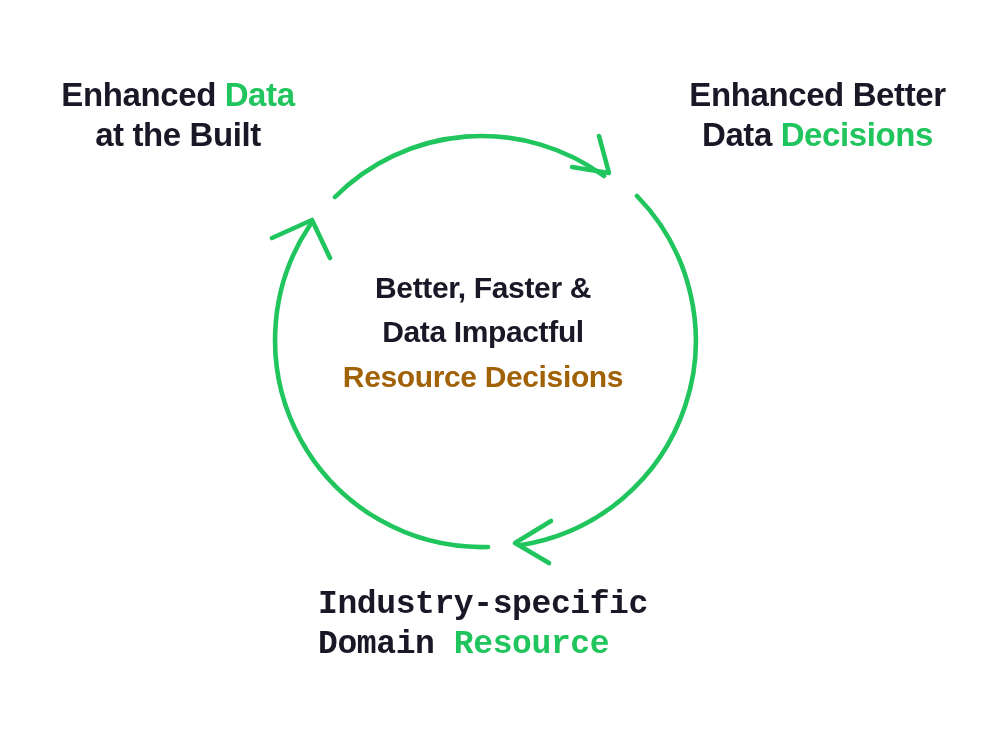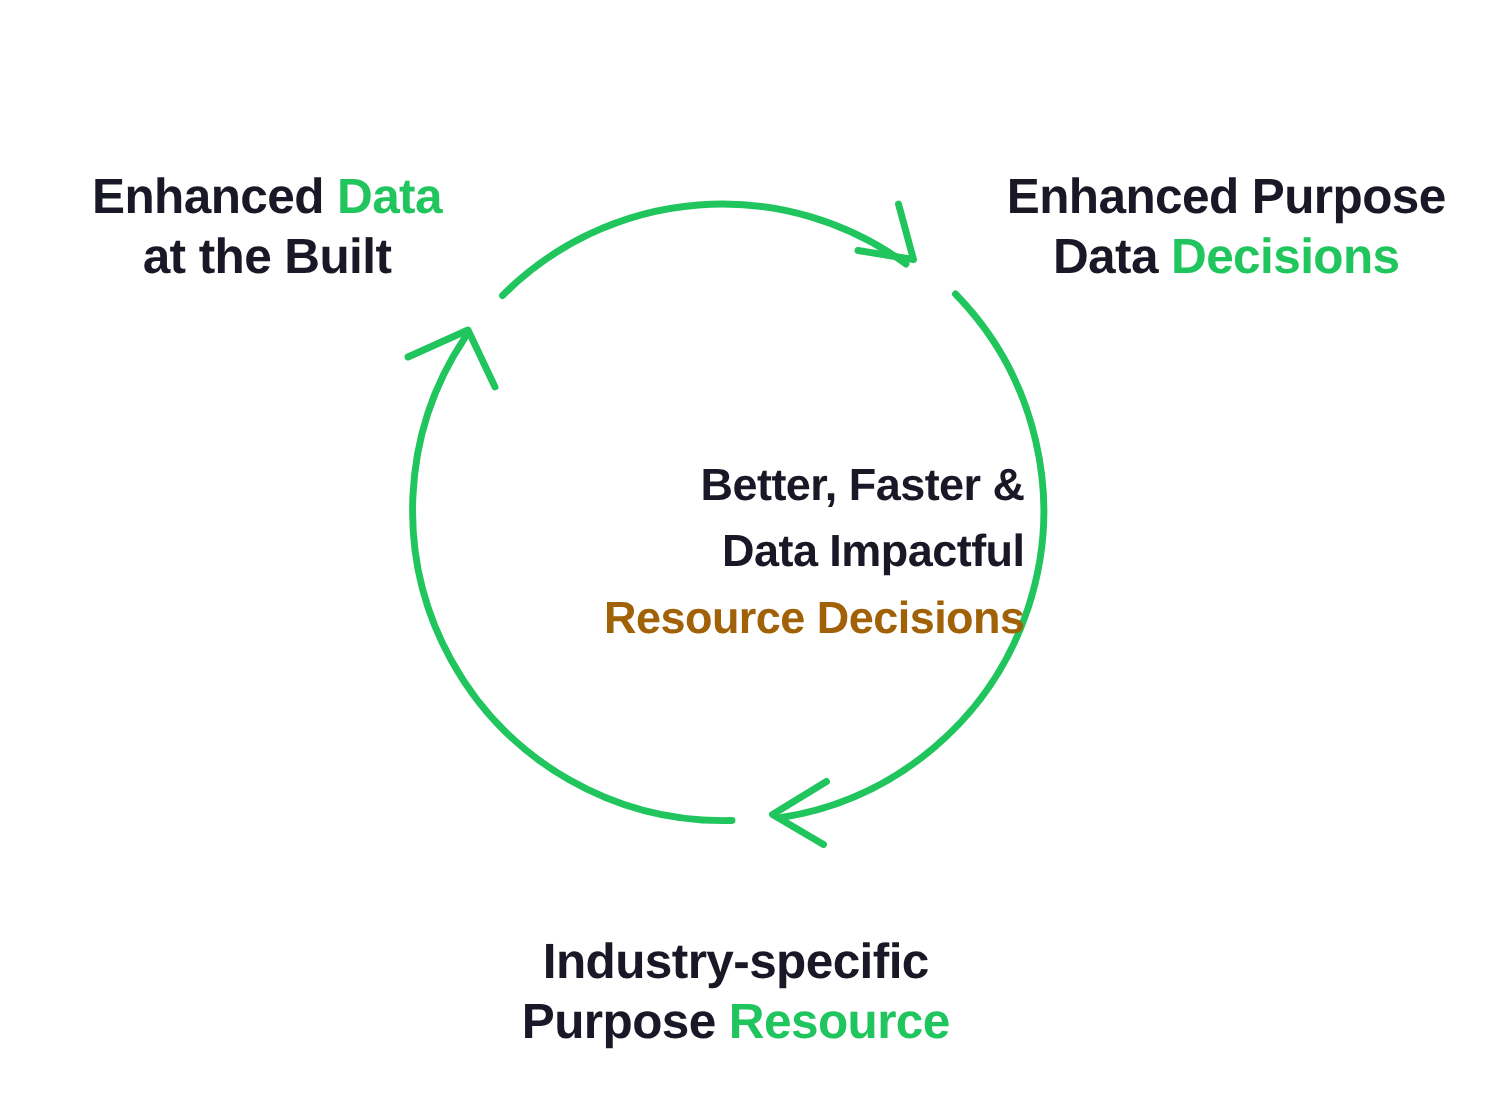--- a/index.html
+++ b/index.html
@@ -26,21 +26,20 @@
     width: 1000px;
     height: 730px;
   }
   .label {
     position: absolute;
     font-weight: 700;
     line-height: 1.20;
     letter-spacing: -0.012em;
     color: #181826;
     white-space: nowrap;
-    margin-top: 36px;
   }
   .label .hl { color: #21c55d; }
 
   
   #label-data {
     left: 28px;
     top: 75px;
     width: 300px;
     font-size: 33px;
     text-align: center;
@@ -50,31 +49,32 @@
     top: 75px;
     width: 325px;
     font-size: 33px;
     text-align: center;
   }
   #label-expertise {
     left: 318px;
     top: 585px;
     width: 345px;
     font-size: 33px;
-    text-align: center;
+    text-align: left;
+    font-family: Liberation Mono, monospace;
   }
 
   
   #label-center {
     left: 283px;
     top: 266px;
     width: 400px;
     font-size: 30px;
     line-height: 1.48;
-    text-align: right;
+    text-align: center;
   }
   #label-center .line-green { color: #a16207; }
 </style>
 </head>
 <body>
 
 <div id="canvas">
 
   <svg class="cycle-svg" viewBox="0 0 1000 730" xmlns="http://www.w3.org/2000/svg">
 
@@ -97,28 +97,28 @@
 
     </g>
   </svg>
 
   <div class="label" id="label-data">
     <div><span>Enhanced </span><span class="hl">Data</span></div>
     <div><span>at the Built</span></div>
   </div>
 
   <div class="label" id="label-analytics">
-    <div><span>Enhanced Purpose</span></div>
+    <div><span>Enhanced Better</span></div>
     <div><span>Data </span><span class="hl">Decisions</span></div>
   </div>
 
   <div class="label" id="label-center">
     <div>Better, Faster &amp;</div>
     <div>Data Impactful</div>
     <div class="line-green">Resource Decisions</div>
   </div>
 
   <div class="label" id="label-expertise">
     <div><span>Industry-specific</span></div>
-    <div><span>Purpose </span><span class="hl">Resource</span></div>
+    <div><span>Domain </span><span class="hl">Resource</span></div>
   </div>
 
 </div>
 
 </body></html>

